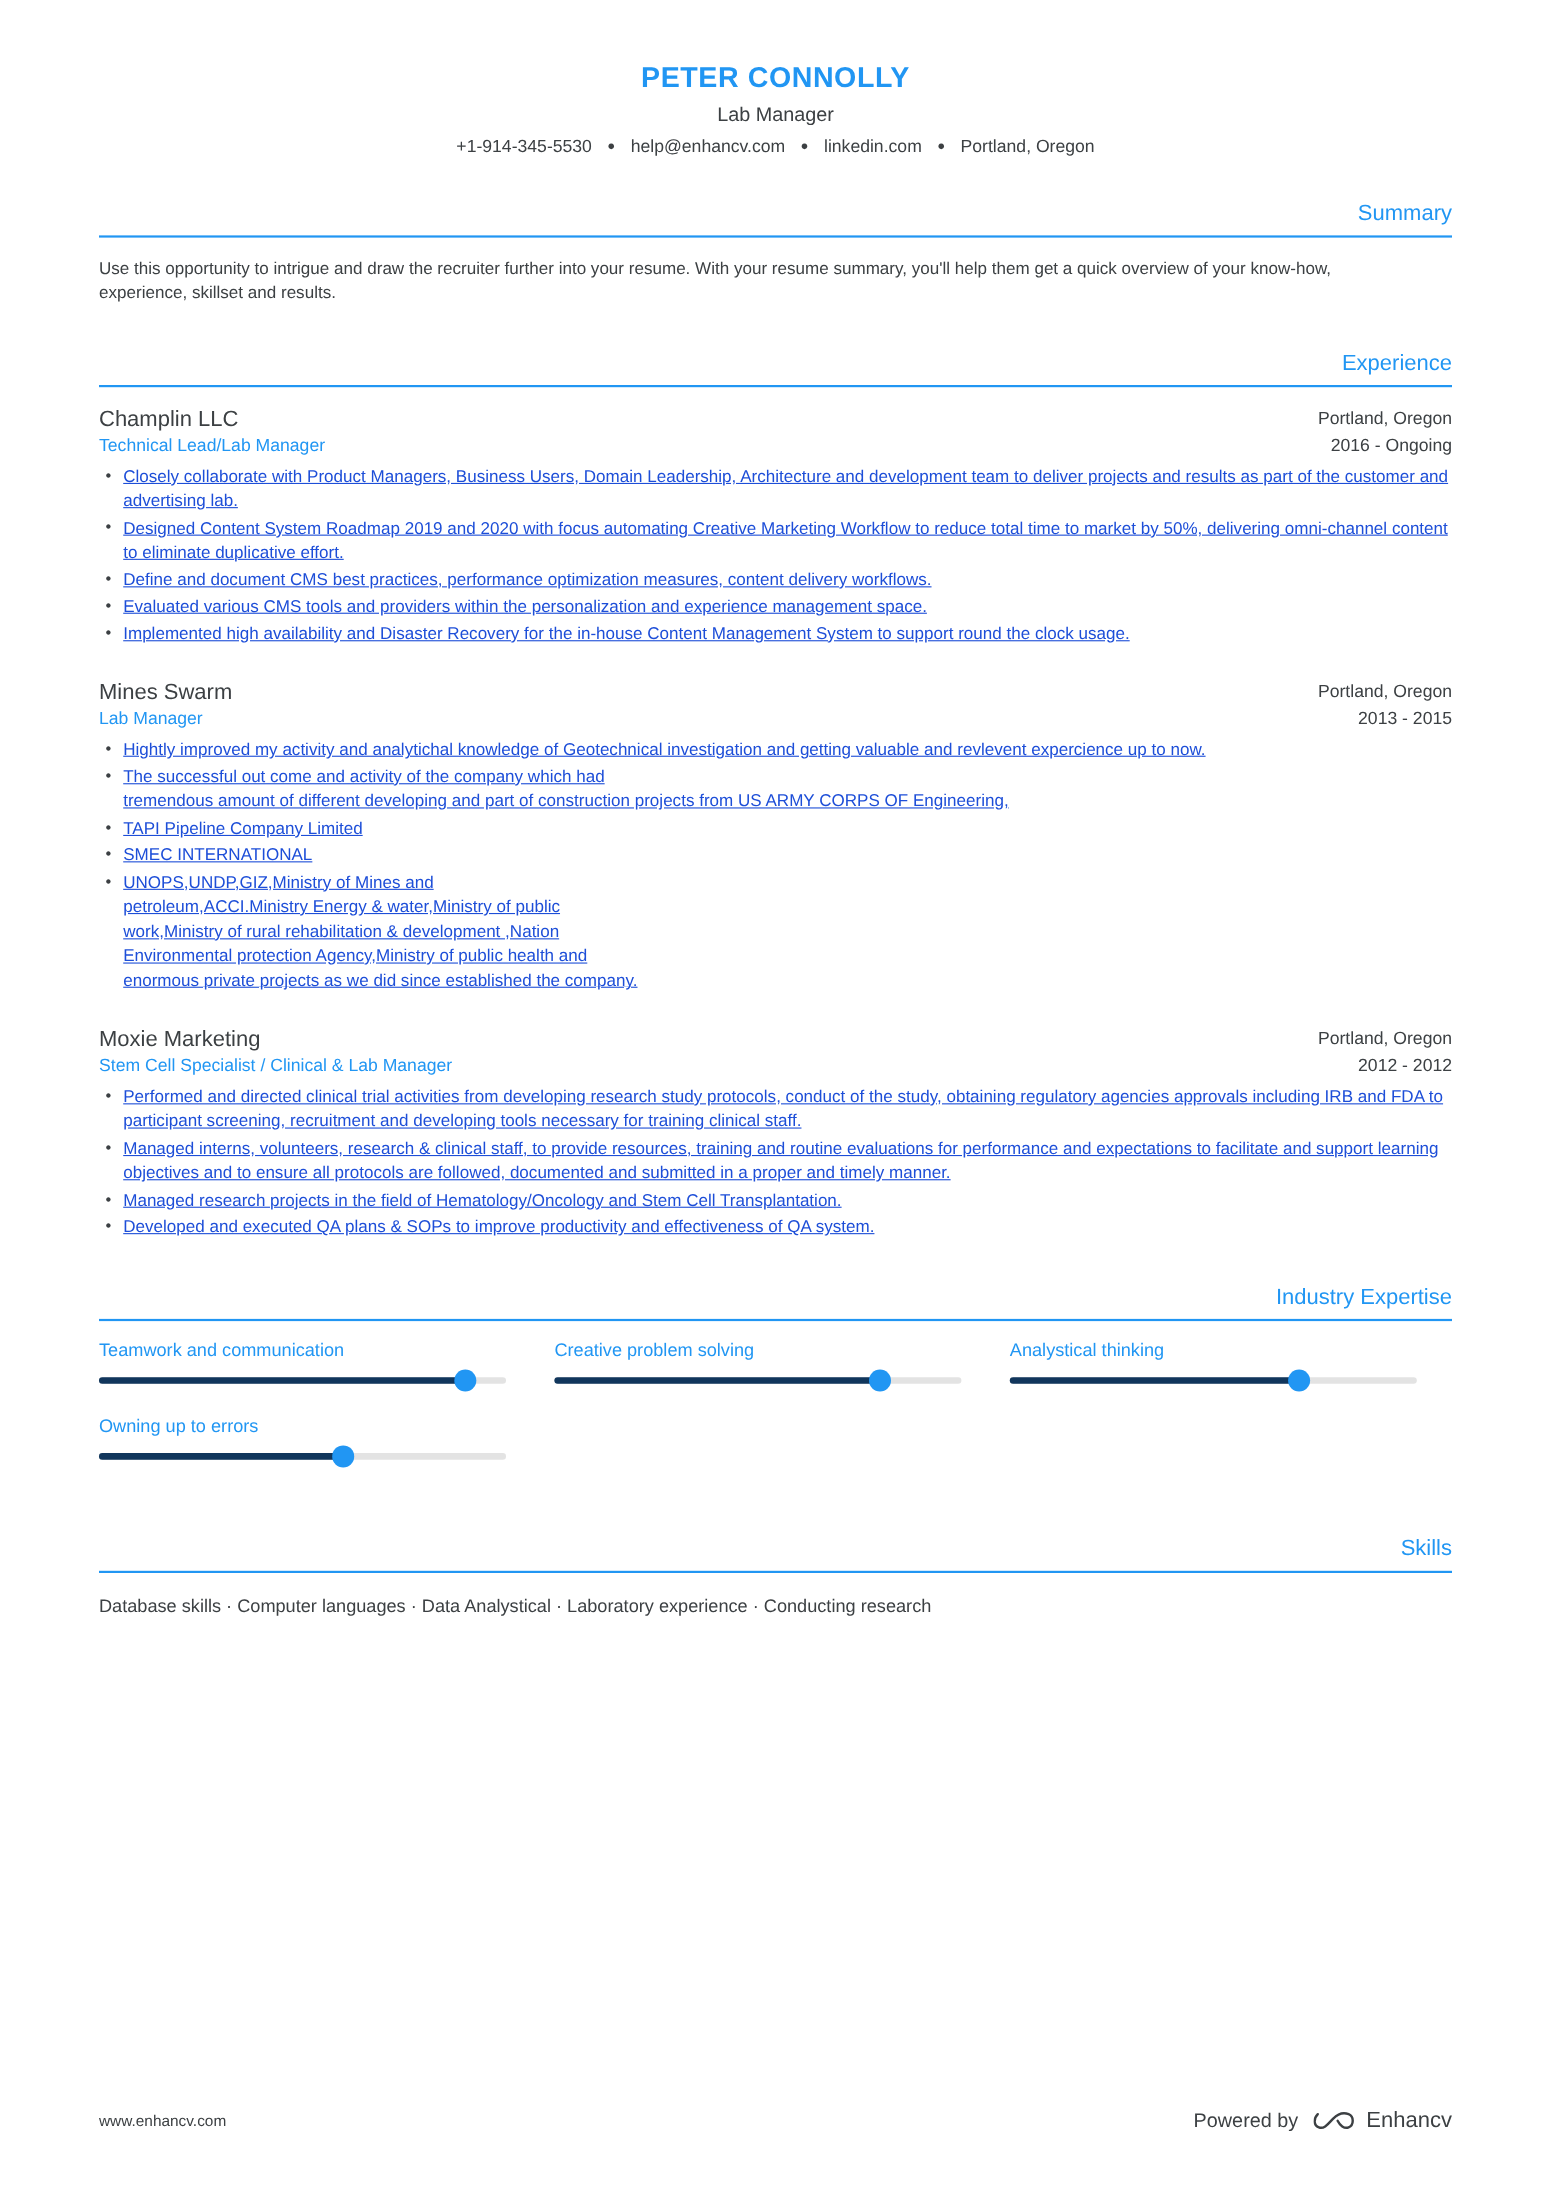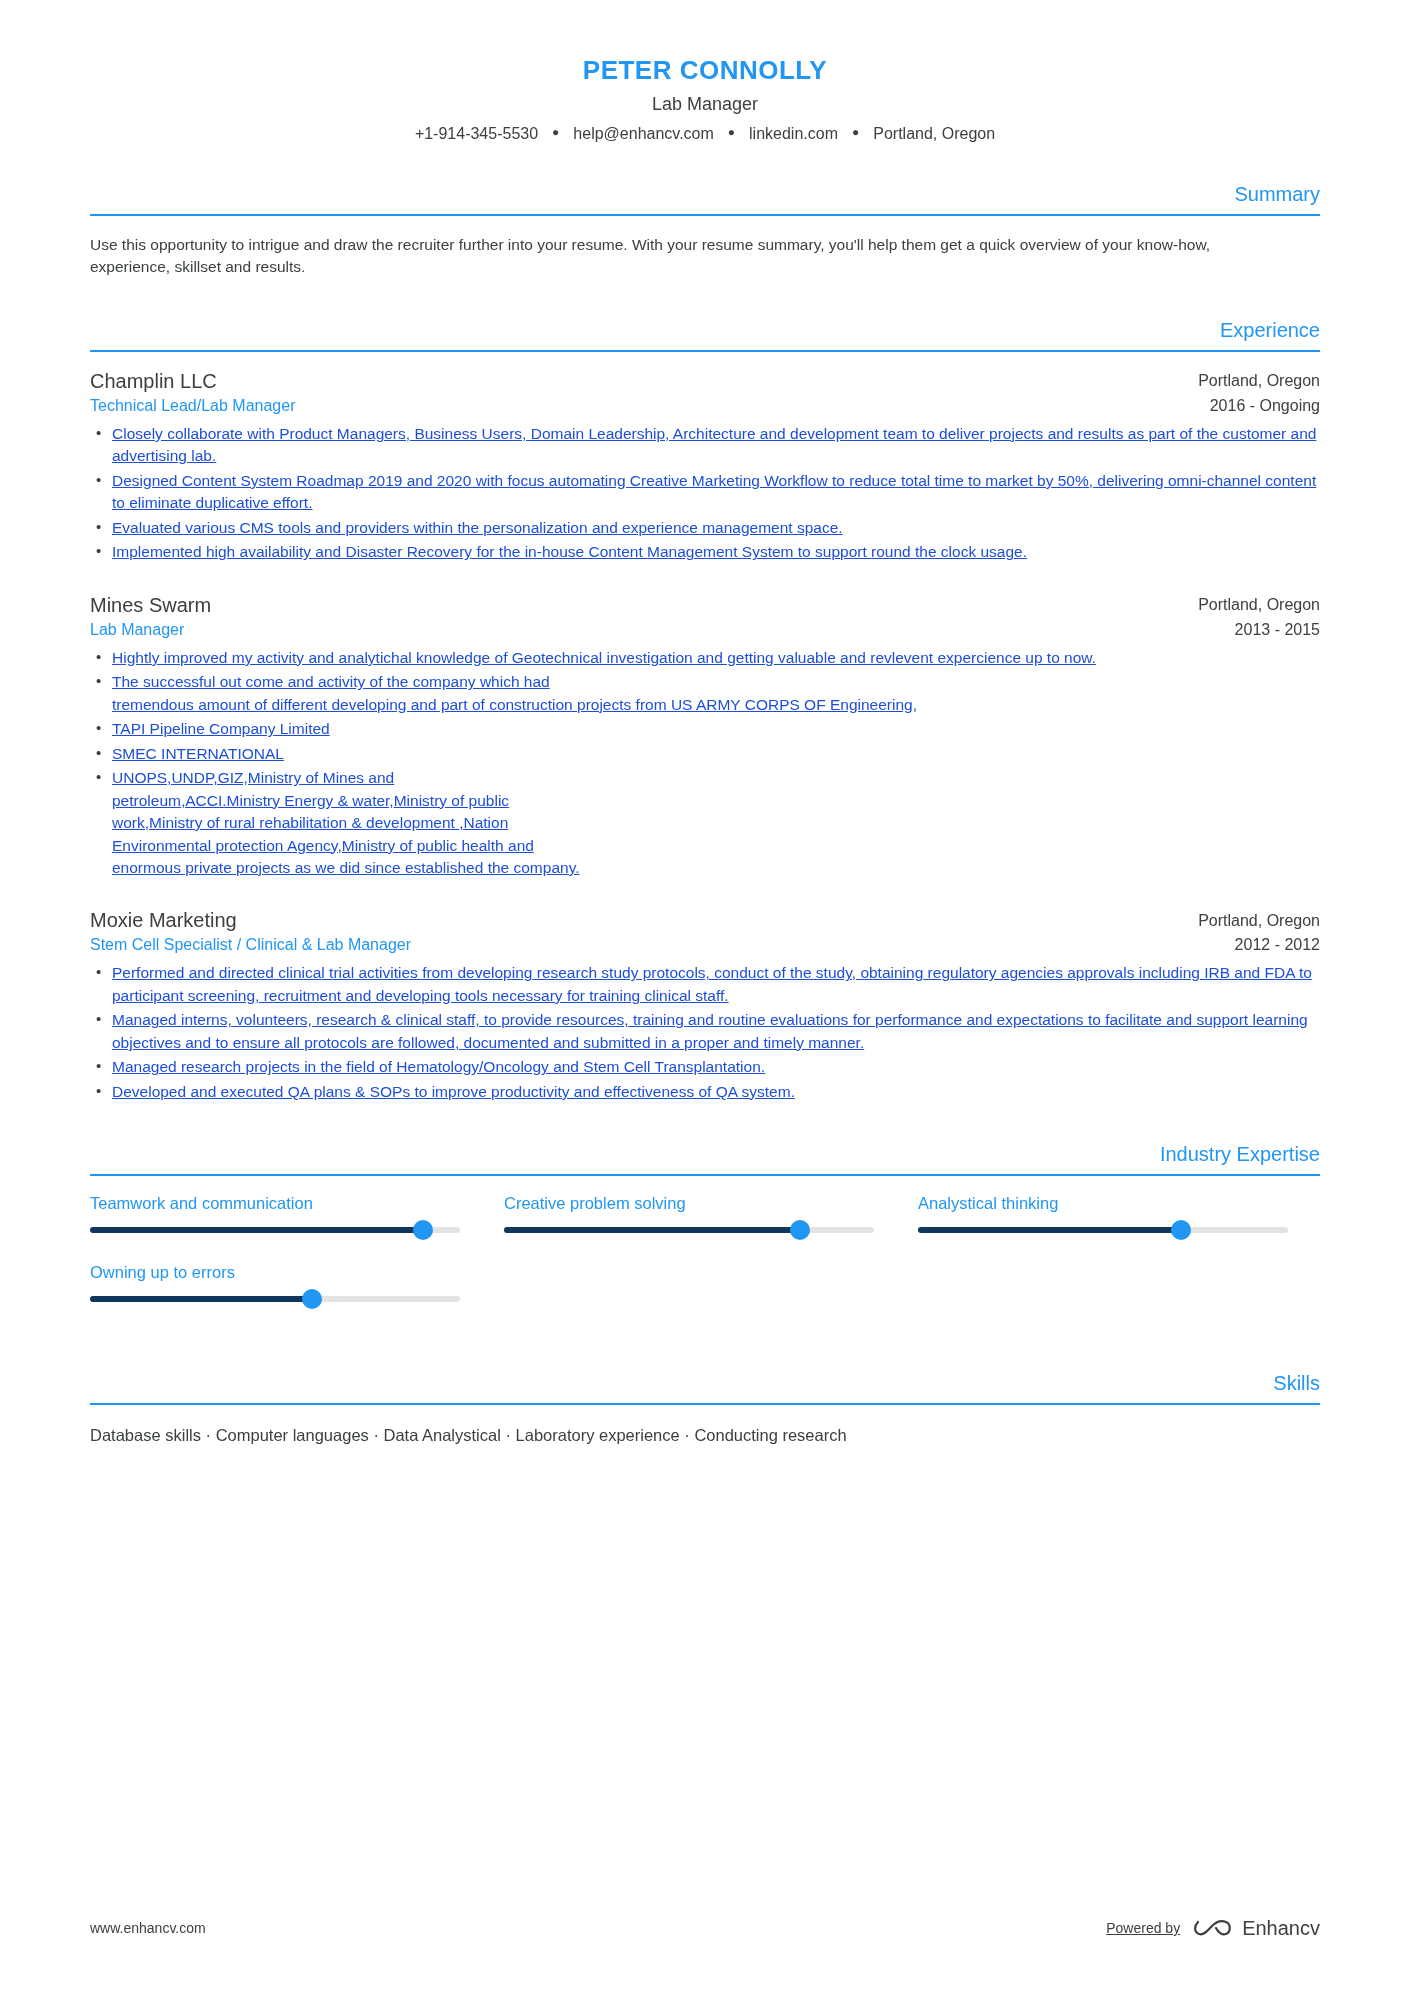--- a/index.html
+++ b/index.html
@@ -184,23 +184,22 @@
     align-items: center;
     font-size: 14px;
     color: #3c4043;
   }
   .footer-right {
     display: flex;
     align-items: center;
     gap: 14px;
   }
   .powered {
-    font-size: 14px;
-    color: #3c4043;
-    text-decoration: underline;
+    font-size: 18px;
+    color: #3c4043;
   }
   .brand {
     display: flex;
     align-items: center;
     gap: 8px;
     font-size: 20px;
     color: #3c4043;
   }
 </style>
 </head>
@@ -238,20 +237,21 @@
           <div class="job-company">Champlin LLC</div>
           <div class="job-location">Portland, Oregon</div>
         </div>
         <div class="job-row">
           <div class="job-title">Technical Lead/Lab Manager</div>
           <div class="job-dates">2016 - Ongoing</div>
         </div>
         <ul class="bullets">
           <li>Closely collaborate with Product Managers, Business Users, Domain Leadership, Architecture and development team to deliver projects and results as part of the customer and advertising lab.</li>
           <li>Designed Content System Roadmap 2019 and 2020 with focus automating Creative Marketing Workflow to reduce total time to market by 50%, delivering omni-channel content to eliminate duplicative effort.</li>
+          <li>Define and document CMS best practices, performance optimization measures, content delivery workflows.</li>
           <li>Evaluated various CMS tools and providers within the personalization and experience management space.</li>
           <li>Implemented high availability and Disaster Recovery for the in-house Content Management System to support round the clock usage.</li>
         </ul>
       </div>
 
       <div class="job">
         <div class="job-row">
           <div class="job-company">Mines Swarm</div>
           <div class="job-location">Portland, Oregon</div>
         </div>

